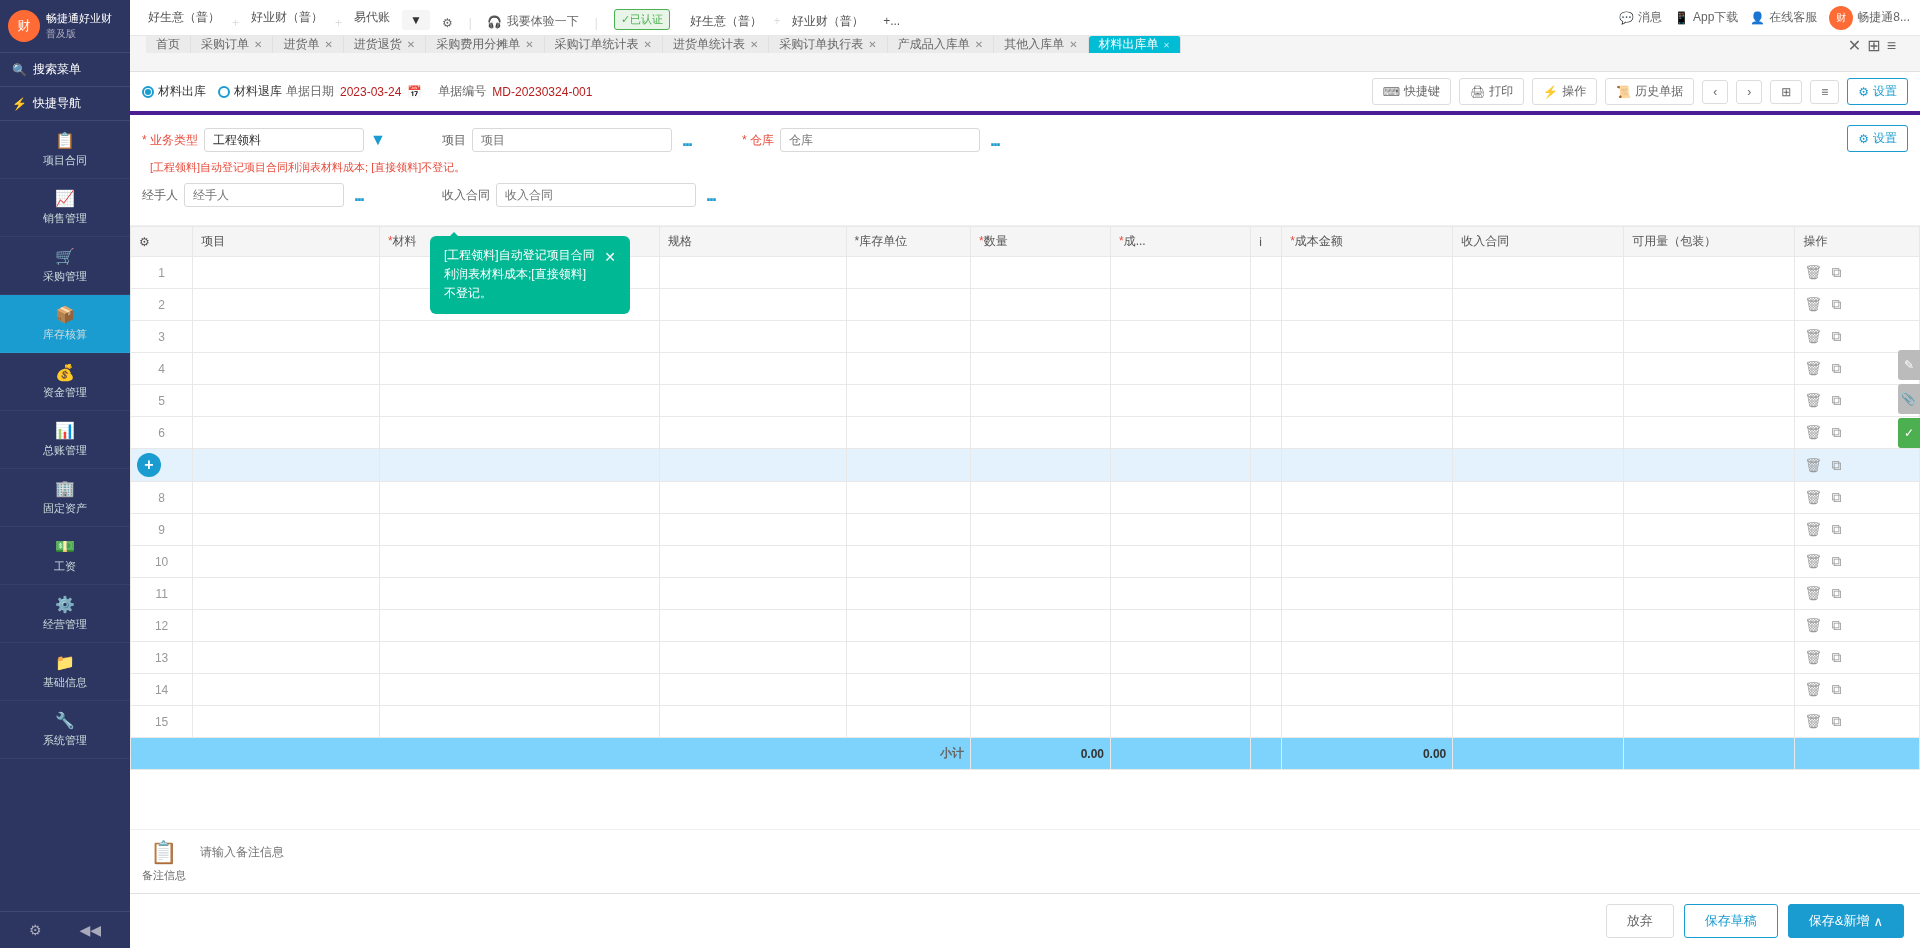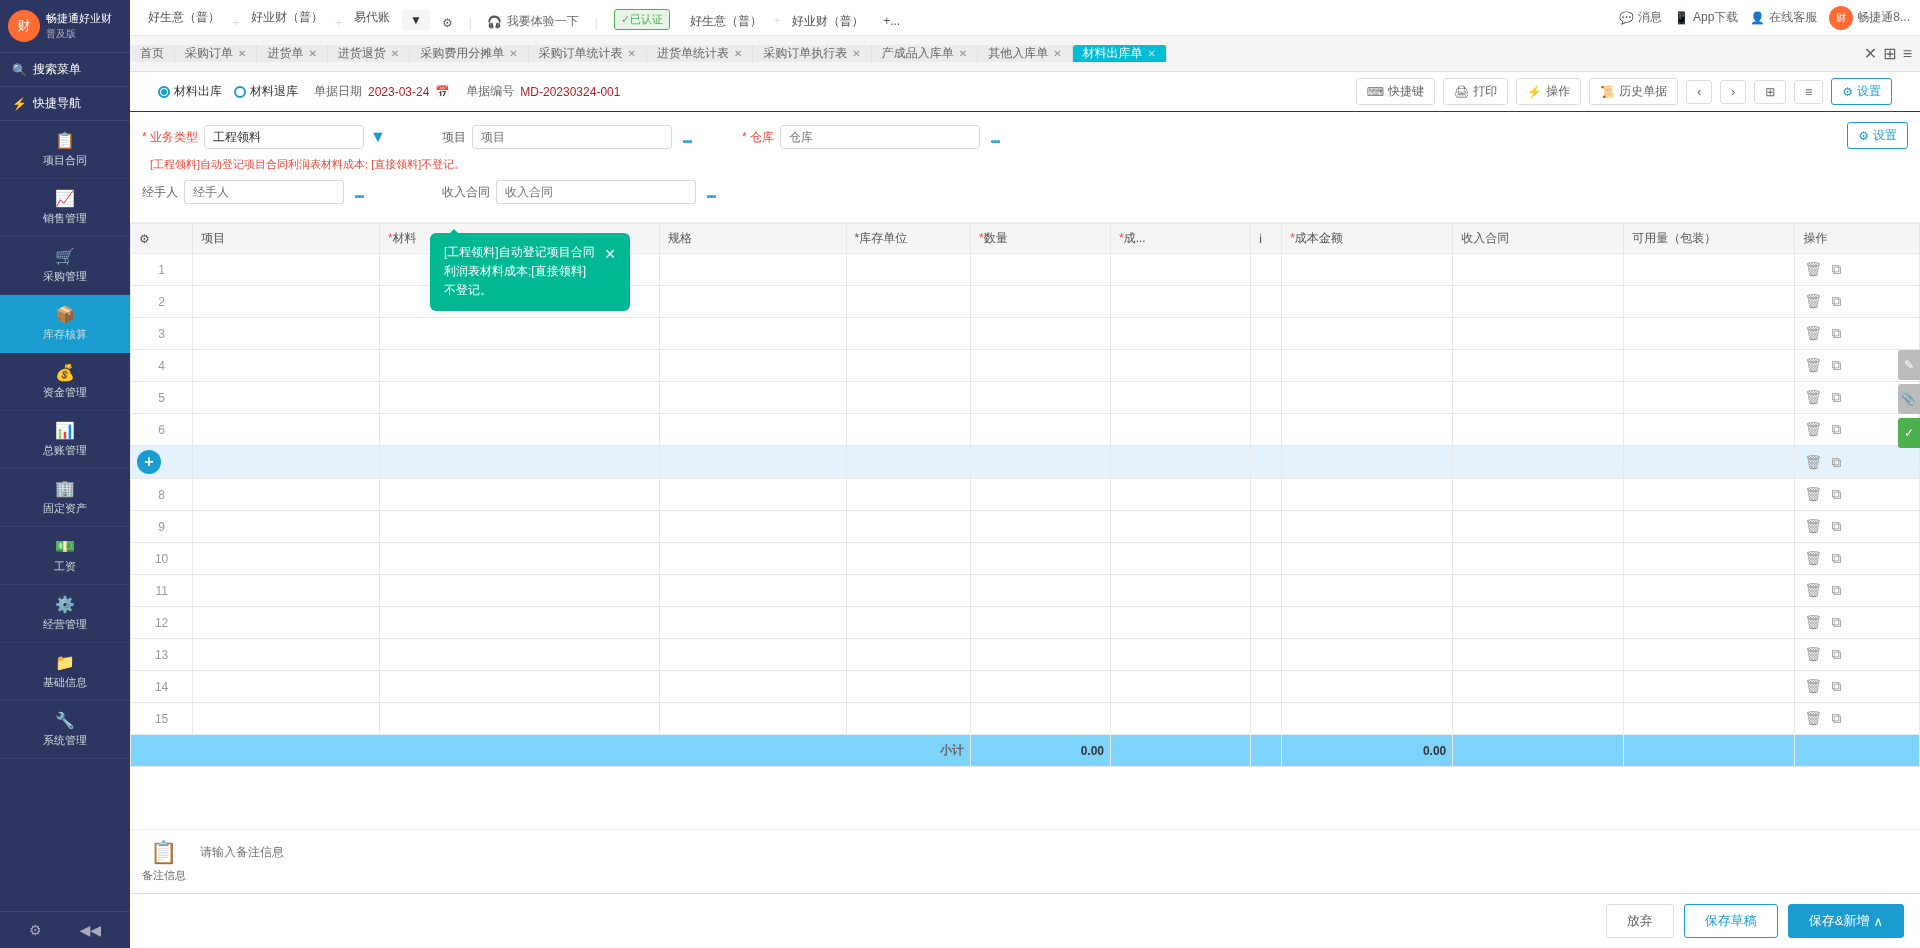--- a/index.html
+++ b/index.html
@@ -32,33 +32,33 @@
     .topbar-nav-items { display: flex; align-items: flex-end; gap: 4px; flex: 1; }
     .topbar-nav-item { padding: 4px 8px; cursor: pointer; color: #555; white-space: nowrap; }
     .topbar-separator { color: #ddd; }
     .topbar-dropdown { background: #f5f5f5; border-radius: 3px; padding: 3px 8px; display: flex; align-items: center; gap: 3px; cursor: pointer; }
     .topbar-badge { background: #e8f5e8; border: 1px solid #4caf50; border-radius: 3px; padding: 2px 6px; color: #4caf50; font-size: 11px; }
     .topbar-right { display: flex; align-items: center; gap: 12px; margin-left: auto; }
     .topbar-right-item { display: flex; align-items: center; gap: 4px; cursor: pointer; color: #666; }
     .topbar-avatar { width: 24px; height: 24px; border-radius: 50%; background: #ff6b35; display: flex; align-items: center; justify-content: center; color: #fff; font-size: 10px; }
     
     
-    .tabbar { height: 36px; background: #f5f5f5; border-bottom: 1px solid #e0e0e0; display: flex; align-items: center; padding: 0 0; overflow-x: auto; }
+    .tabbar { height: 36px; background: #f5f5f5; border-bottom: 1px solid #e0e0e0; display: flex; align-items: flex-start; padding: 0 16px; overflow-x: auto; }
     .tab { display: flex; align-items: center; padding: 0 10px; gap: 5px; cursor: pointer; font-size: 12px; color: #666; border-right: 1px solid #e0e0e0; white-space: nowrap; background: #ebebeb; }
-    .tab.active { background: #00bcd4; color: #fff; border-radius: 3px 3px 0 0; }
+    .tab.active { background: #00bcd4; color: #fff; border-radius: 3px 3px 0 0; font-family: Liberation Mono, monospace; }
     .tab-close { font-size: 10px; opacity: 0.7; }
     .tab.active .tab-close { color: #fff; }
     .tabbar-actions { margin-left: auto; display: flex; align-items: center; gap: 6px; padding: 0 8px; }
     .tabbar-action-btn { font-size: 16px; cursor: pointer; color: #666; }
     
     
     .page-content { flex: 1; background: #fff; overflow-y: auto; display: flex; flex-direction: column; }
     
     
-    .page-toolbar { padding: 6px 28px; border-bottom: 1px solid #4c1d95; display: flex; align-items: center; gap: 16px; }
+    .page-toolbar { padding: 6px 12px; border-bottom: 4px solid #4c1d95; display: flex; align-items: center; gap: 4px; }
     .radio-group { display: flex; align-items: center; gap: 12px; }
     .radio-item { display: flex; align-items: center; gap: 4px; cursor: pointer; }
     .radio-dot { width: 12px; height: 12px; border-radius: 50%; border: 2px solid #1a9cd0; display: flex; align-items: center; justify-content: center; }
     .radio-dot.checked::after { content: ''; width: 6px; height: 6px; border-radius: 50%; background: #1a9cd0; }
     .doc-info { display: flex; align-items: center; gap: 16px; }
     .doc-field { display: flex; align-items: center; gap: 6px; }
     .doc-field label { color: #666; }
     .doc-field-value { color: #b91c1c; font-weight: 500; }
     .doc-field-icon { color: #1a9cd0; cursor: pointer; }
     .toolbar-right { margin-left: auto; display: flex; align-items: center; gap: 8px; }

